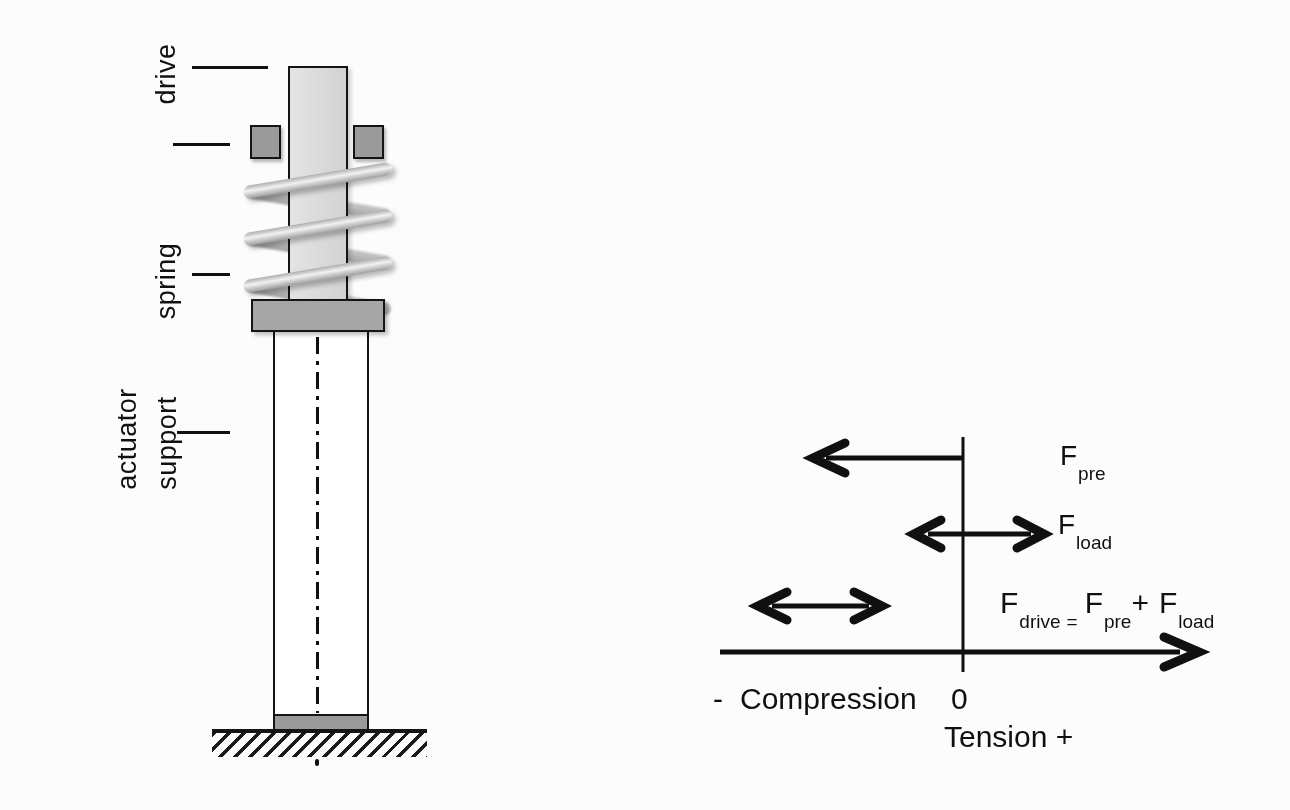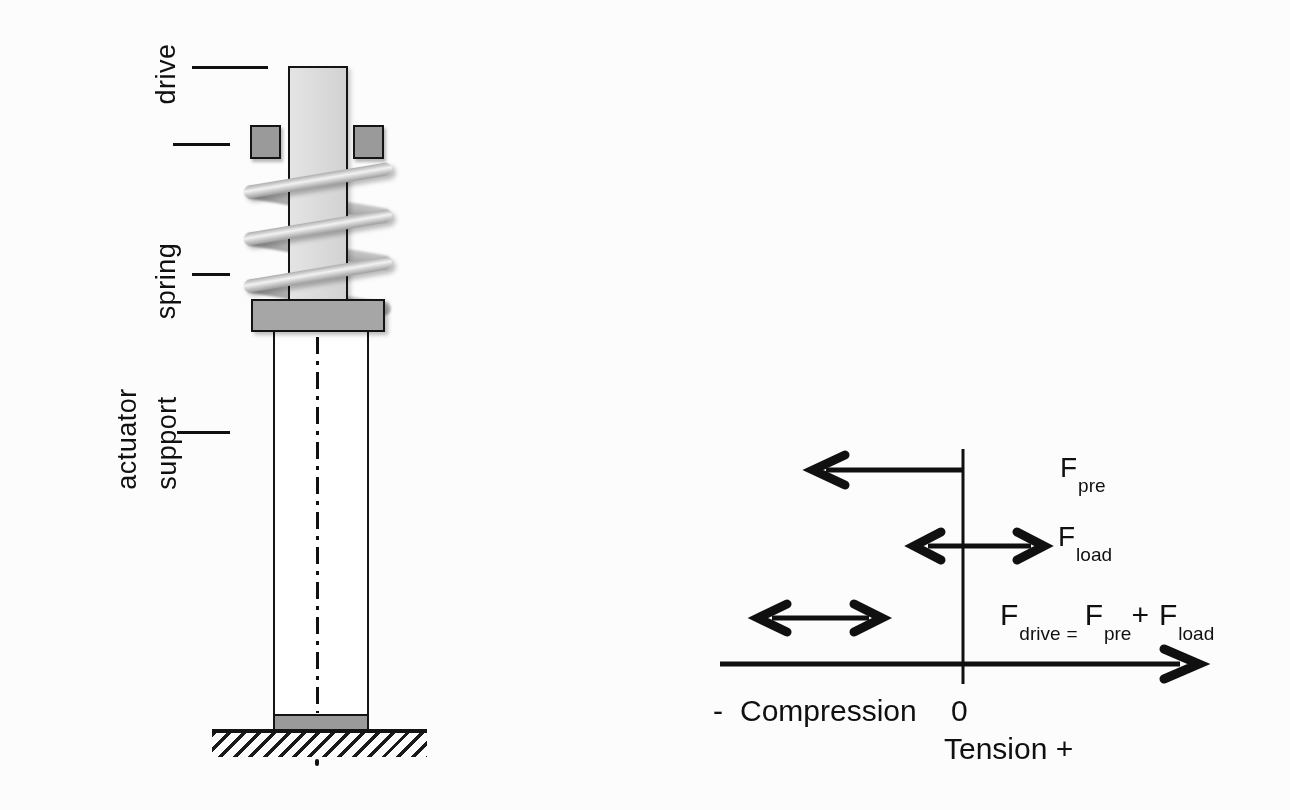--- a/index.html
+++ b/index.html
@@ -129,21 +129,21 @@
   <div class="abs coil front f1"></div>
   <div class="abs coil front f2"></div>
   <div class="abs coil front f3"></div>
 
   <div class="abs flange"></div>
   <div class="abs baseplate"></div>
   <div class="abs ground-line"></div>
   <div class="abs hatch"></div>
 </section>
 
-<section class="abs" style="left:0;top:16px;width:1290px;height:702px;">
+<section class="abs" style="left:0;top:4px;width:1290px;height:702px;">
 
   <svg class="abs" style="left:700px;top:425px;" width="530" height="255" viewBox="700 425 530 255">
 
     <path class="ink-stroke" d="M963 433 L963 668" stroke-width="3" fill="none"></path>
 
     <g>
       <path class="ink-stroke" d="M720 648 L1180 648" stroke-width="5" fill="none"></path>
       <path class="ink-stroke" d="M1164 633 L1199 648 L1164 663" stroke-width="9" fill="none" stroke-linecap="round"></path>
     </g>
 

